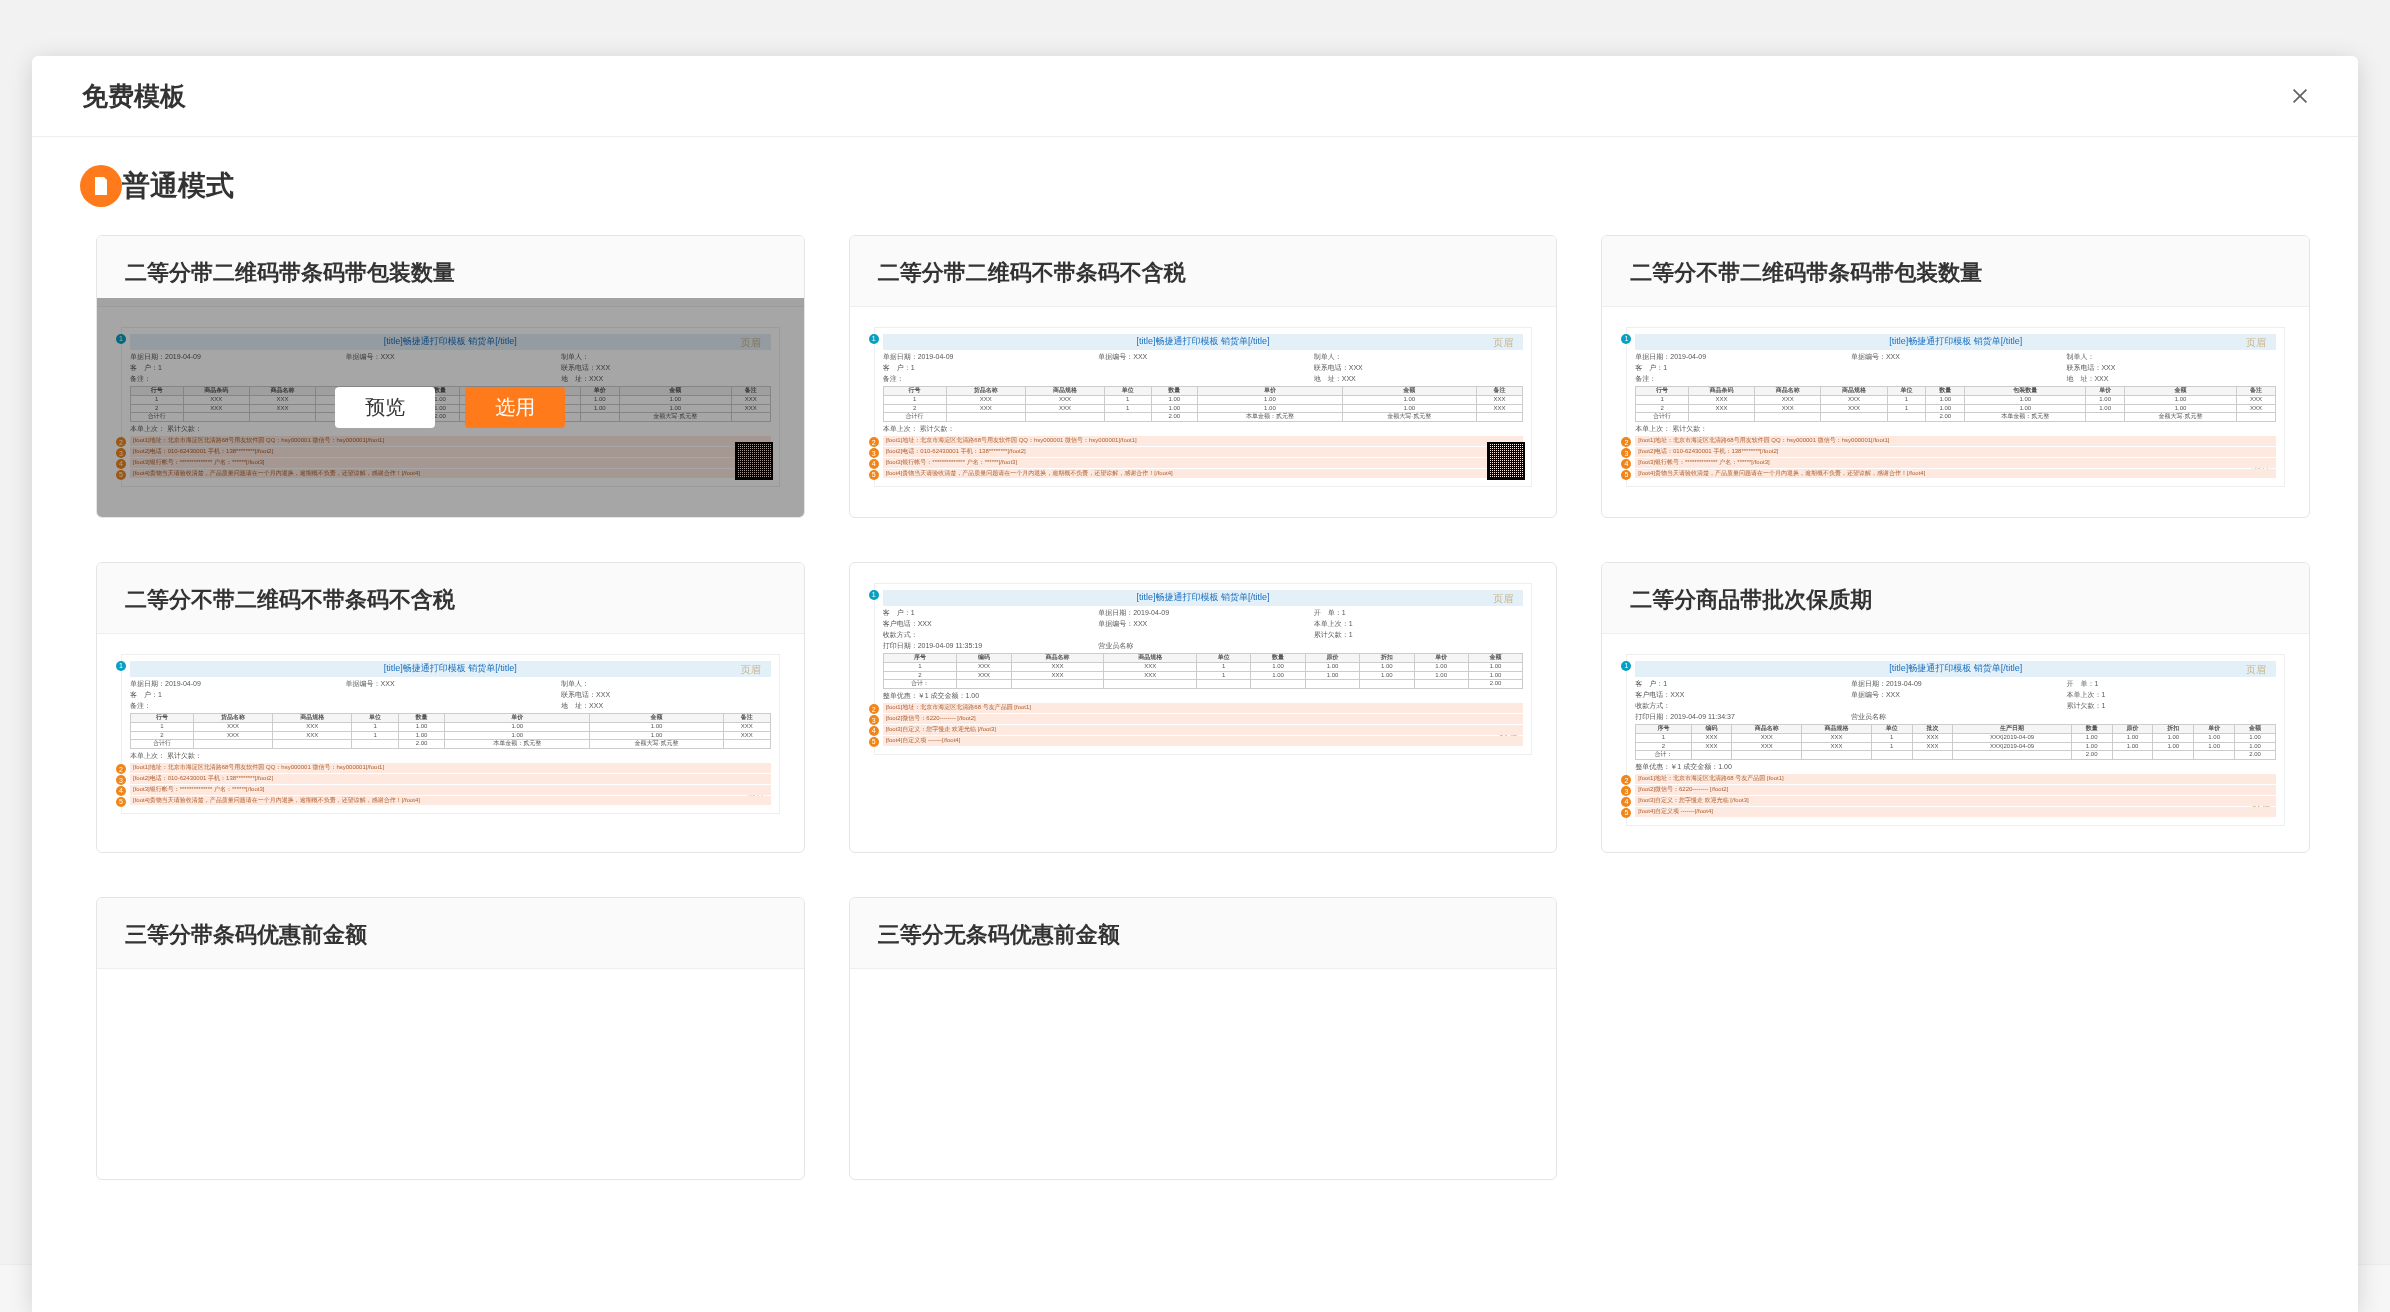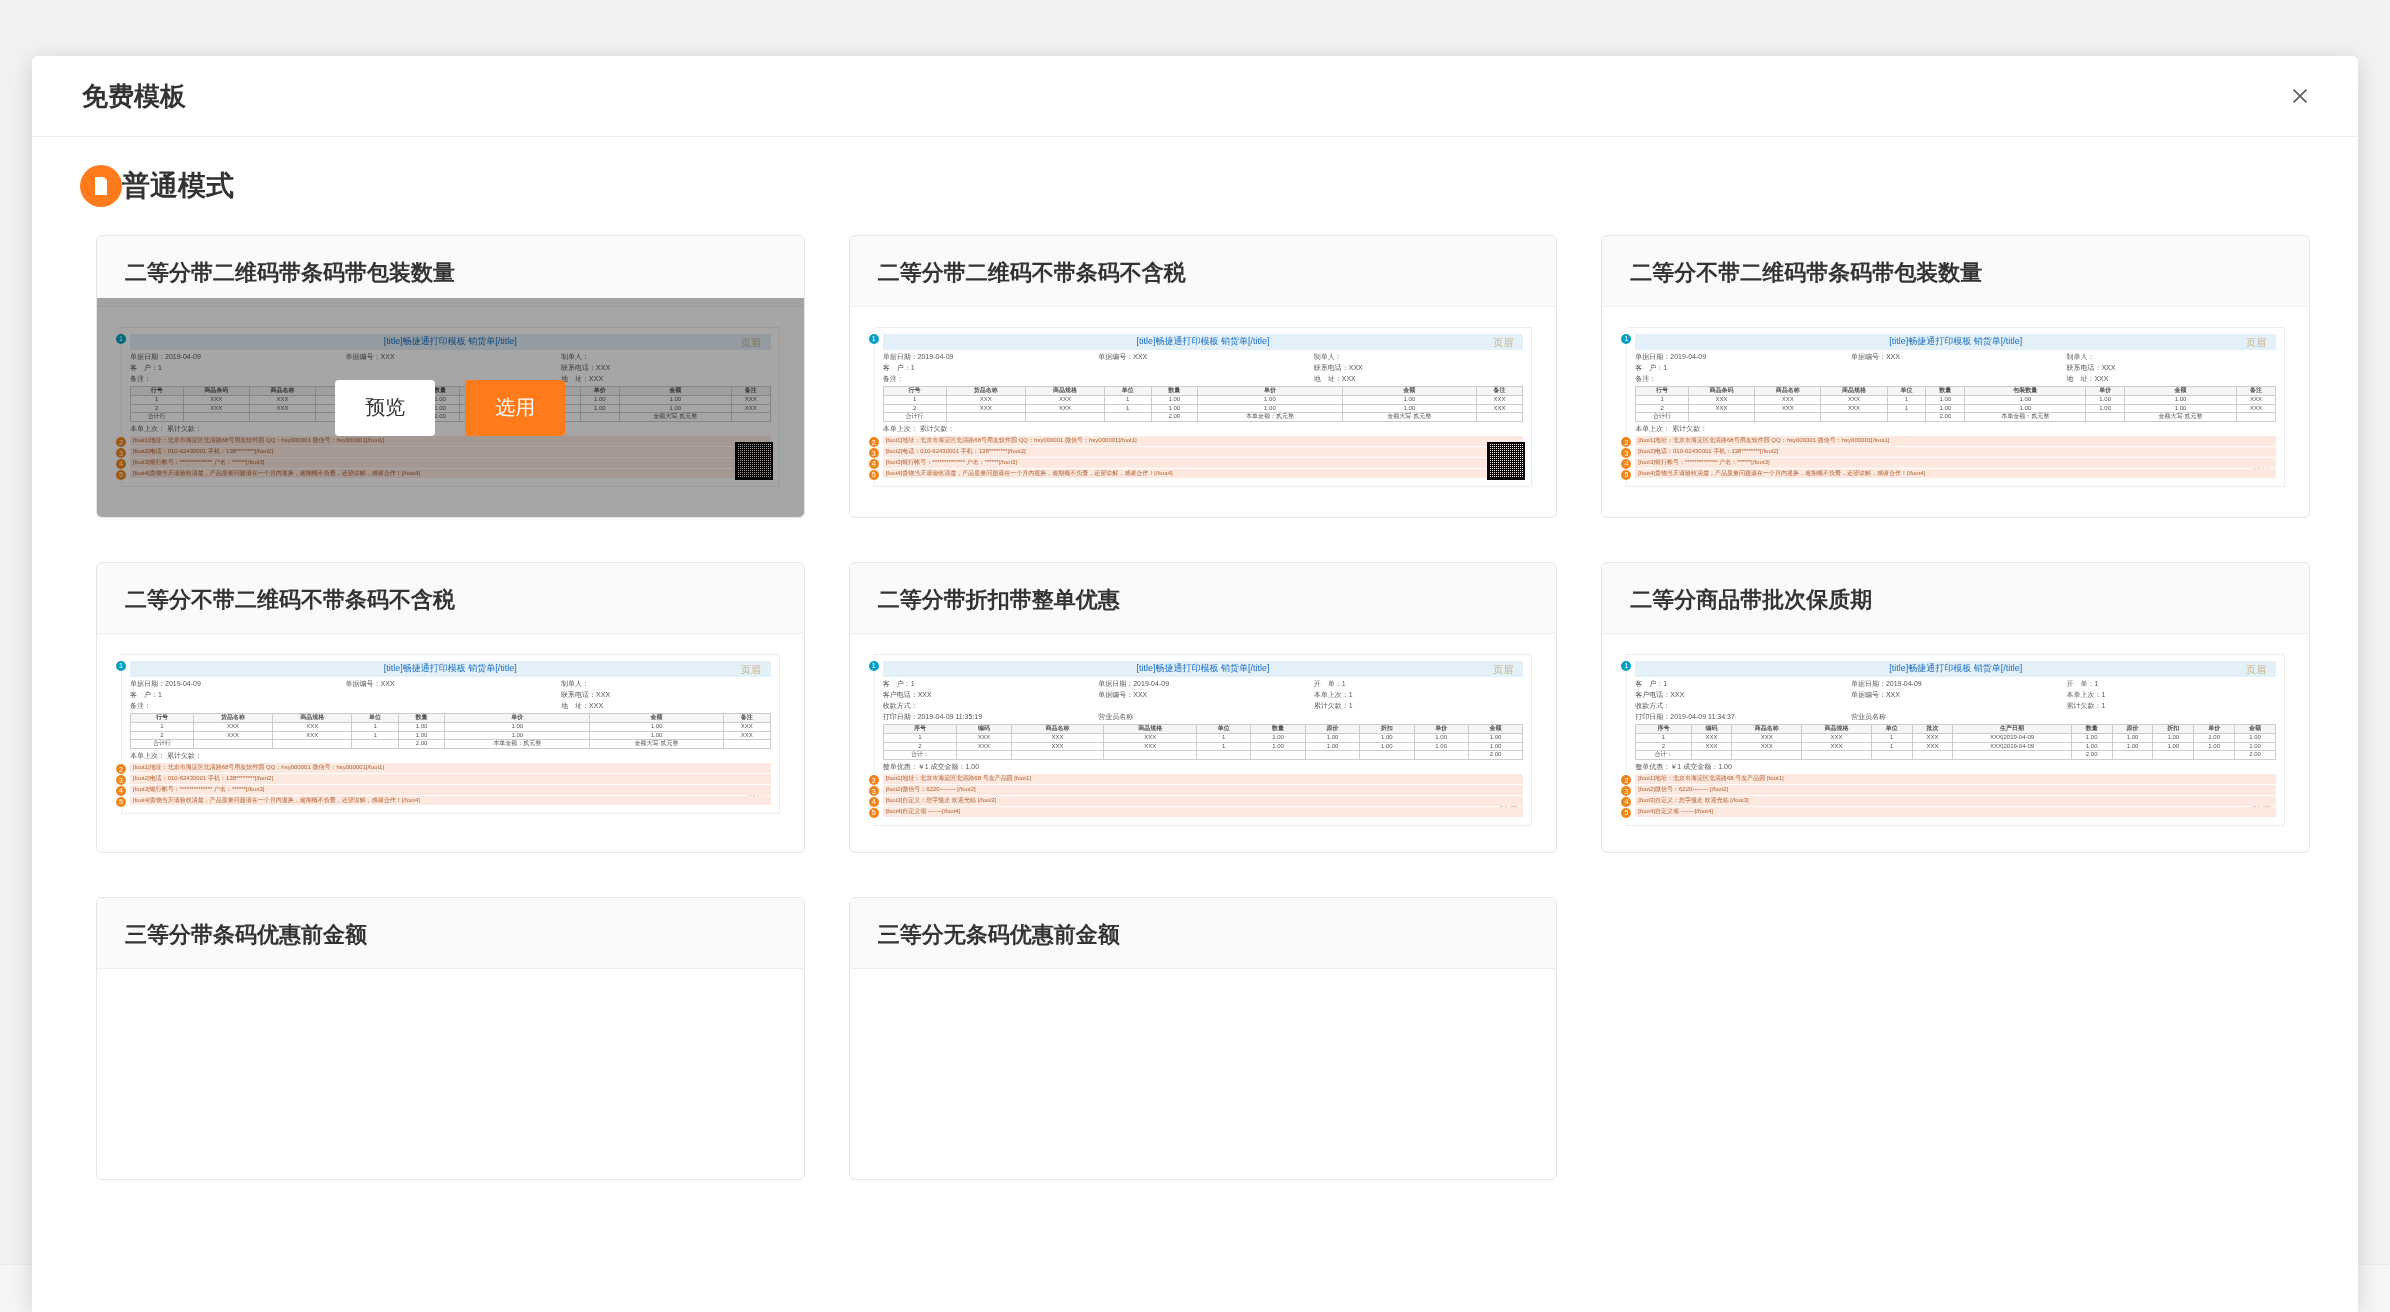--- a/index.html
+++ b/index.html
@@ -79,21 +79,21 @@
   }
 
   .hover-overlay {
     position:absolute; inset:0; top:62px;
     background:rgba(0,0,0,0.35);
     display:none;
     align-items:center; justify-content:center; gap:30px;
   }
   .card.active .hover-overlay { display:flex; }
   .ov-btn {
-    min-width:100px; height:56px; padding:0 26px; border-radius:4px; font-size:20px;
+    min-width:100px; height:41px; padding:0 26px; border-radius:4px; font-size:20px;
     display:flex; align-items:center; justify-content:center; cursor:pointer; border:none;
   }
   .ov-btn.preview-btn { background:#fff; color:#333; }
   .ov-btn.select-btn  { background:#ff7a1a; color:#fff; }
 
   
   .behind-bar {
     position:fixed; left:0; right:0; bottom:0; height:48px; background:#fff;
     display:flex; align-items:center; padding:0 60px; gap:40px; font-size:18px; color:#666;
     border-top:1px solid #e5e5e5; z-index:0;
@@ -480,21 +480,20 @@
                 <span class="pv-tag-footer">表尾</span>
                 <div class="line"><span class="odot">2</span>[foot1]地址：北京市海淀区北清路68号用友软件园 QQ：hsy000001  微信号：hsy000001[/foot1]</div>
                 <div class="line"><span class="odot">3</span>[foot2]电话：010-62430001      手机：138********[/foot2]</div>
                 <div class="line"><span class="odot">4</span>[foot3]银行帐号：************** 户名：******[/foot3]</div>
                 <div class="line"><span class="odot">5</span>[foot4]贵物当天请验收清楚，产品质量问题请在一个月内退换，逾期概不负责，还望谅解，感谢合作！[/foot4]</div>
               </div>
             </div>
           </div>
         </div>
         <div class="card">
-          <div class="card-title">二等分带折扣带整单优惠</div>
           <div class="card-body">
             <div class="preview">
               <div style="position:relative">
                 <span class="pv-dot">1</span>
                 <div class="pv-title">[title]畅捷通打印模板 销货单[/title]<span class="pv-tag-header">页眉</span></div>
               </div>
               <div class="pv-row">
                 <span class="c">客　户：1</span>
                 <span class="c">单据日期：2019-04-09</span>
                 <span class="c">开　单：1</span>

